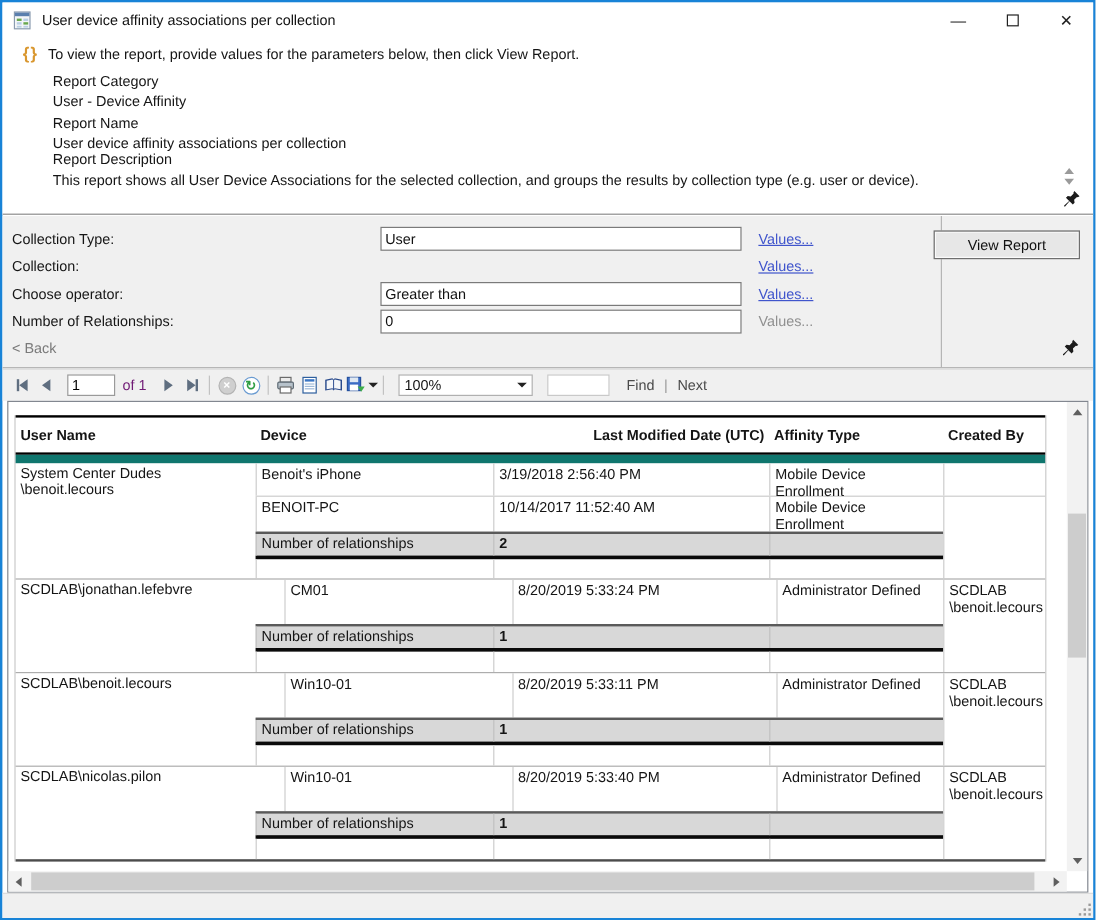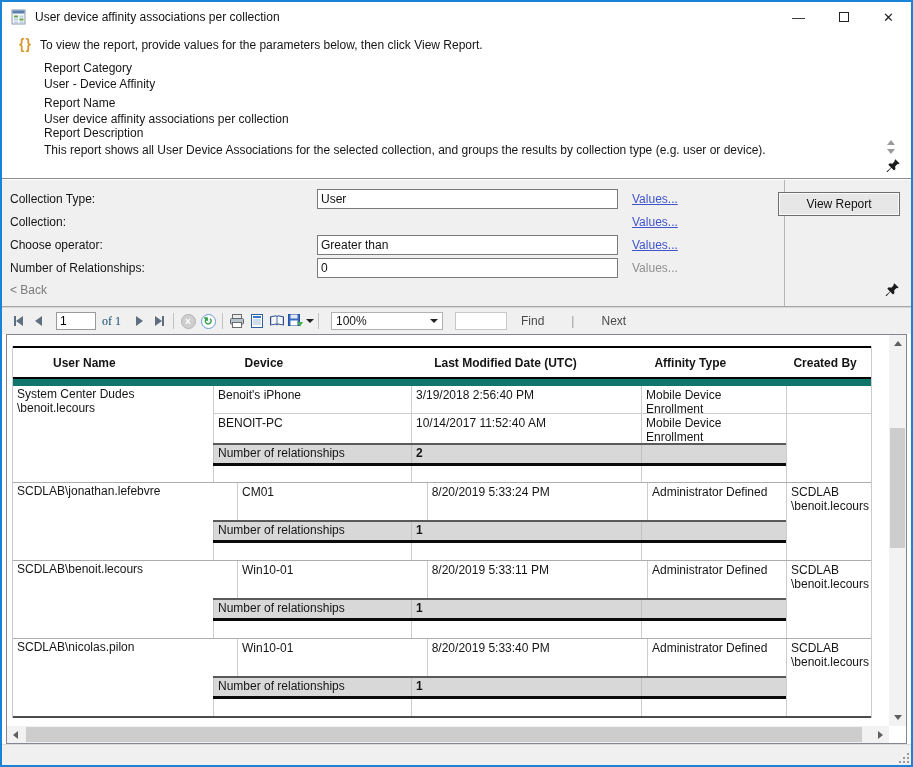--- a/index.html
+++ b/index.html
@@ -41,47 +41,47 @@
   .view-report { position:absolute; left:10px; top:12px; width:122px; height:24px; background:#e7e7e7; border:1px solid #6e6e6e; box-shadow:inset 0 0 0 1px #fafafa; font-family:"Liberation Sans",sans-serif; font-size:12px; color:#111; }
   .pin-param { right:11px; bottom:8px; }
   
   .toolbar { position:absolute; top:305px; left:0; right:0; height:27px; background:#f0f0f0; border-top:1px solid #d6d6d6; display:flex; align-items:center; }
   .tb { display:flex; align-items:center; justify-content:center; height:20px; min-width:20px; }
   .tb-sep { width:1px; height:16px; background:#c2c2c2; margin:0 4px; }
   .tri-l { width:0;height:0;border-top:5px solid transparent;border-bottom:5px solid transparent;border-right:7px solid #5f6e80; }
   .tri-r { width:0;height:0;border-top:5px solid transparent;border-bottom:5px solid transparent;border-left:7px solid #5f6e80; }
   .nav-bar { width:2px; height:10px; background:#5f6e80; }
   .page-input { width:40px; height:18px; border:1px solid #9a9a9a; background:#fff; font-size:12px; padding:0 3px; font-family:"Liberation Sans",sans-serif; margin:0 6px 0 8px; }
-  .of-label { color:#0c4a6e; margin-right:8px;font-family:Liberation Serif, serif; }
+  .of-label { color:#701a75; margin-right:8px; }
   .icon-stop { width:15px; height:15px; border-radius:50%; background:#cfcfcf; border:1px solid #b3b3b3; color:#fff; font-size:10px; font-weight:bold; display:flex; align-items:center; justify-content:center; }
   .icon-refresh { width:15px; height:15px; border-radius:50%; background:#fff; border:1px solid #6a9bd1; color:#2f9e44; font-size:11px; font-weight:bold; display:flex; align-items:center; justify-content:center; }
   .caret-down { width:0;height:0;border-left:4px solid transparent;border-right:4px solid transparent;border-top:4px solid #222; margin-left:3px; }
   .zoom-combo { width:112px; height:18px; background:#fff; border:1px solid #b0b0b0; display:flex; align-items:center; padding:0 4px; margin-left:8px; }
   .zoom-combo .zv { flex:1; }
   .search-input { width:52px; height:18px; border:1px solid #c9c9c9; background:#fff; margin-left:12px; font-family:"Liberation Sans",sans-serif; }
-  .findnext { color:#4a4a4a; margin-left:14px; display:flex; gap:27px; }
+  .findnext { color:#4a4a4a; margin-left:14px; display:flex; gap:8px; }
   .findnext span { cursor:pointer; }
   .fn-sep { color:#9a9a9a; cursor:default; }
   
   .viewer { position:absolute; top:332px; left:4px; right:4px; height:410px; border:1px solid #828790; background:#fff; }
   .vscroll { position:absolute; top:0; right:0; bottom:17px; width:17px; background:#f2f2f2; }
   .vscroll .arr { position:absolute; left:0; width:17px; height:17px; display:flex; align-items:center; justify-content:center; }
   .vscroll .thumb { position:absolute; left:1px; width:15px; top:93px; height:120px; background:#cdcdcd; }
   .hscroll { position:absolute; left:0; right:17px; bottom:0; height:17px; background:#f2f2f2; }
   .hscroll .arr { position:absolute; top:0; width:17px; height:17px; display:flex; align-items:center; justify-content:center; }
   .hscroll .thumb { position:absolute; top:1px; height:15px; left:19px; width:836px; background:#cdcdcd; }
   .sb-tri-up   { width:0;height:0;border-left:4px solid transparent;border-right:4px solid transparent;border-bottom:5px solid #5f5f5f; }
   .sb-tri-down { width:0;height:0;border-left:4px solid transparent;border-right:4px solid transparent;border-top:5px solid #5f5f5f; }
   .sb-tri-left { width:0;height:0;border-top:4px solid transparent;border-bottom:4px solid transparent;border-right:5px solid #5f5f5f; }
   .sb-tri-right{ width:0;height:0;border-top:4px solid transparent;border-bottom:4px solid transparent;border-left:5px solid #5f5f5f; }
   
   .rtable { position:absolute; left:5px; top:11px; width:860px; border-left:1px solid #cbcbcb; border-right:1px solid #cbcbcb; }
   .rhead { display:flex; height:33px; border-top:2px solid #000; border-bottom:2px solid #000; font-weight:bold; align-items:center; }
   .rhead > div { padding:0 4px; }
-  .c-user{width:200px;margin-left:36px;} .c-dev{width:198px;} .c-mod{width:230px;} .c-aff{width:145px;} .c-cre{width:85px;}
+  .c-user{width:200px;} .c-dev{width:198px;} .c-mod{width:230px;text-align:right;} .c-aff{width:145px;} .c-cre{width:85px;}
   .groups { border-top:7px solid #0f766e; border-bottom:2px solid #4c4c4c; }
   .group { display:flex; border-bottom:1px solid #adadad; }
   .user-cell { width:200px; padding:1px 4px; line-height:14px; white-space:pre-line; }
   .group-rows { width:658px; display:flex; flex-direction:column; }
   .data-row { display:flex; }
   .data-row.sep { border-bottom:1px solid #cdcdcd; }
   .data-row > div { padding:2px 4px; line-height:14px; border-left:1px solid #cdcdcd; }
   .d-dev{width:198px;} .d-mod{width:230px;} .d-aff{width:145px;} .d-cre{width:85px; white-space:pre-line;}
   .r28{height:28px;} .r29{height:29px;} .r37{height:37px;padding-left:24px;}
   .rel-row { display:flex; height:23px; }

